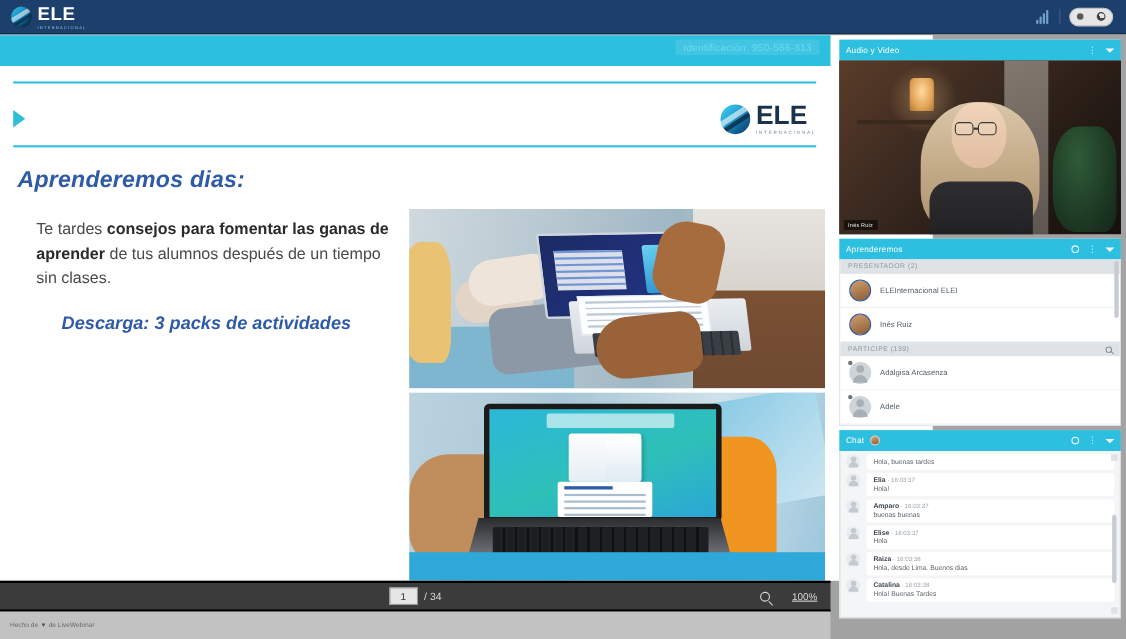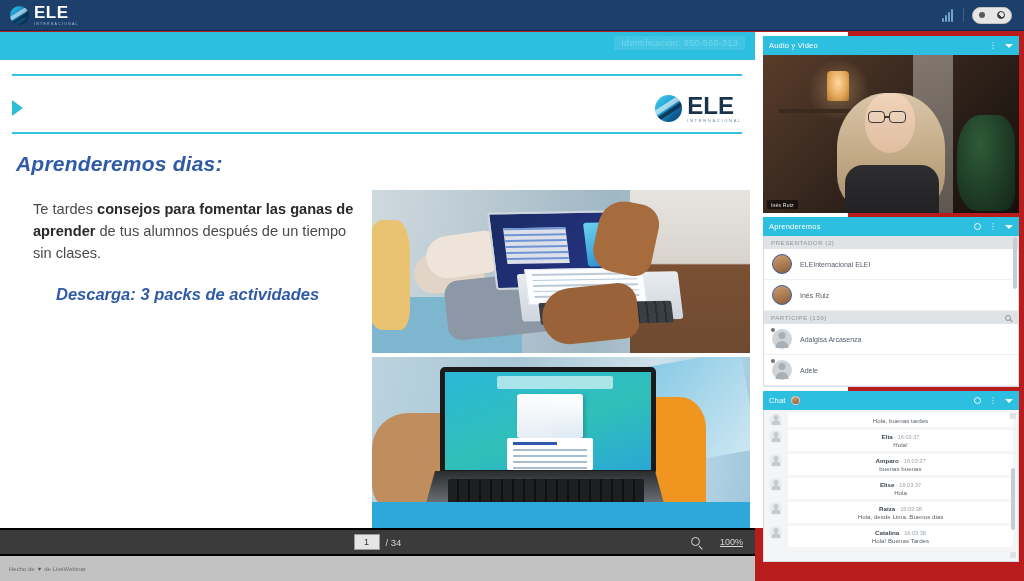--- a/index.html
+++ b/index.html
@@ -5,21 +5,21 @@
   * { box-sizing: border-box; margin: 0; padding: 0; }
   html, body {
     width: 1024px; height: 581px;
     background: #d9d9d9;
     font-family: "Liberation Sans", sans-serif;
     overflow: hidden;
   }
   .app {
     position: relative;
     width: 1024px; height: 581px;
-    background: #b91c1c;
+    background: #a3a3a3;
   }
 
   
   .topbar {
     position: absolute; left: 0; top: 0; width: 1024px; height: 31px;
     background: #1d3f6b;
     border-bottom: 1px solid #132c4d;
     display: flex; align-items: center;
   }
   .topbar .logo-wrap { display: flex; align-items: center; padding-left: 10px; gap: 5px; }
@@ -258,37 +258,37 @@
     position:absolute; left:0; top:528px; width:755px; height:28px;
     background:#3b3b3b; border-top:2px solid #000; border-bottom:2px solid #000;
     display:flex; align-items:center; justify-content:center; gap:6px;
   }
   .pagebox {
     width:26px; height:16px; background:#e6e6e6; border:1px solid #9a9a9a;
     color:#333; font-size:9px; display:flex; align-items:center; justify-content:center;
   }
   .pagetot { color:#d4d4d4; font-size:9.5px; }
   .zoomwrap {
-    position:absolute; right:12px; display:flex; align-items:flex-start; gap:20px;
+    position:absolute; right:12px; display:flex; align-items:flex-end; gap:20px;
     color:#d8d8d8; font-size:9px;text-decoration:underline;
   }
   .mag {
     width:9px;height:9px;border:1.4px solid #d8d8d8;border-radius:50%;position:relative;
   }
   .mag::after{content:"";position:absolute;right:-4px;bottom:-3px;width:5px;height:1.4px;
     background:#d8d8d8;transform:rotate(45deg);}
   .madeby {
     position:absolute; left:0; top:556px; width:755px; height:25px;
     background:#c2c2c2; display:flex; align-items:center; padding-left:9px;
     font-size:6px; color:#6b6b6b; gap:3px;
   }
   .heart { color:#5a5a5a; font-size:6px; }
 
   
-  .side { position:absolute; left:763px; top:36px; width:256px;text-align:center; }
+  .side { position:absolute; left:763px; top:36px; width:256px; }
   .panel { width:256px; margin-bottom:4px; background:#fff; }
   .pan-head {
     height:19px; background:#2dbfdf; display:flex; align-items:center;
     padding:0 6px; color:#fff; font-size:7.5px; letter-spacing:.2px; gap:5px;
   }
   .pan-head .ctrls { margin-left:auto; display:flex; align-items:center; gap:8px; }
   .ico-gear {
     width:7px;height:7px;border:1.3px solid rgba(255,255,255,.9);border-radius:50%;
   }
   .ico-dots { color:rgba(255,255,255,.95); font-size:8px; line-height:7px; letter-spacing:0; }

